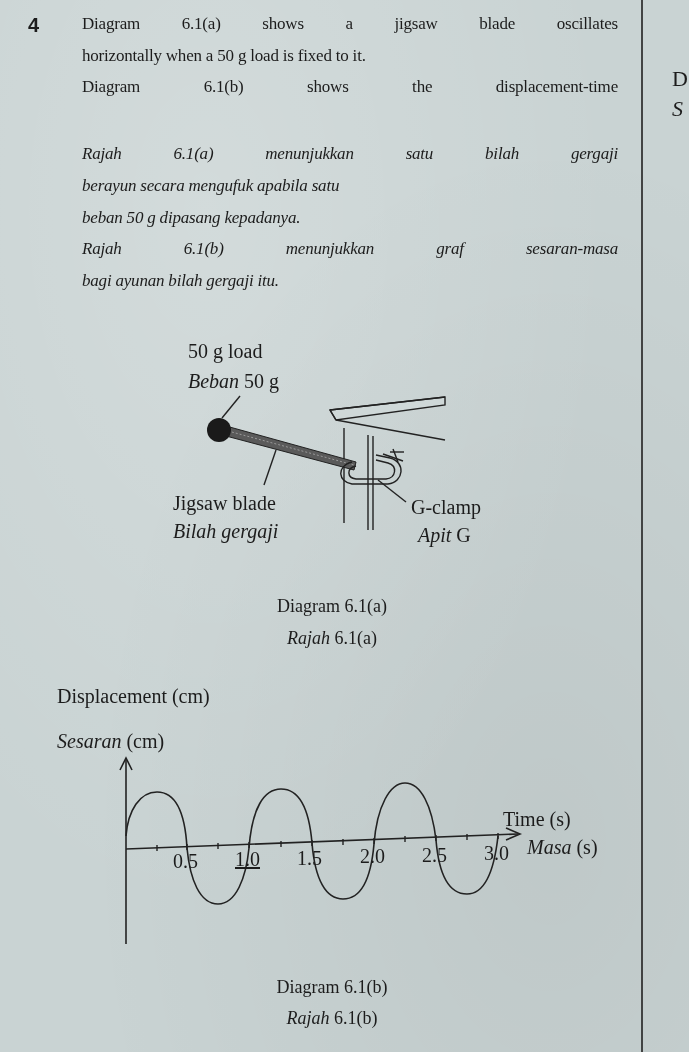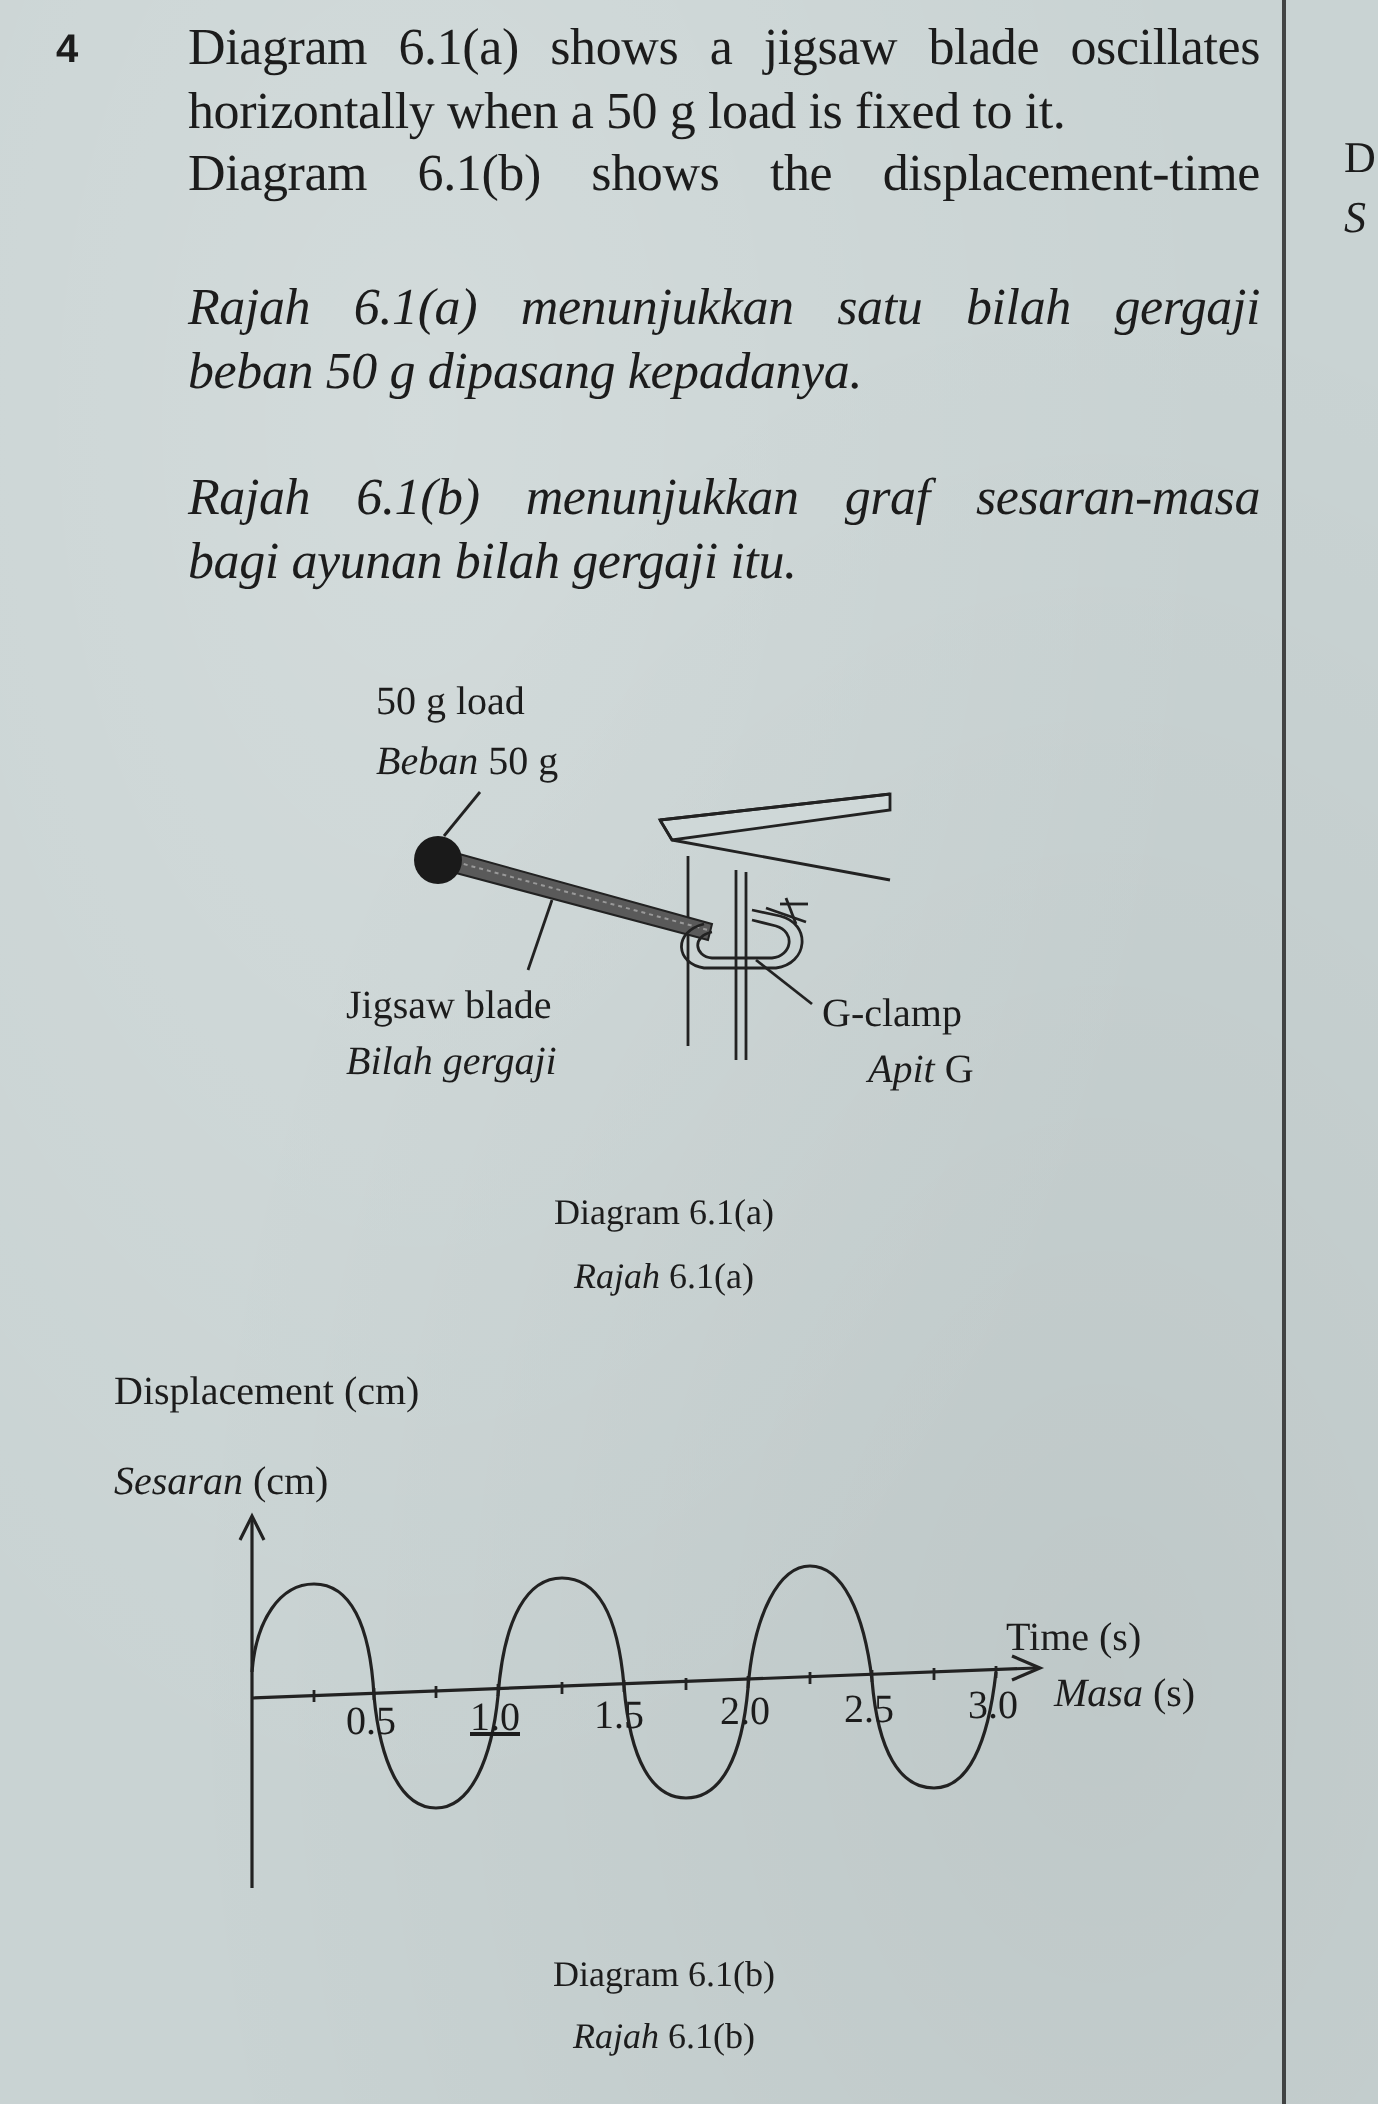--- a/index.html
+++ b/index.html
@@ -19,23 +19,23 @@
     color: #1c1c1c;
   }
   .abs { position: absolute; }
   .qnum {
     left: 28px; top: 14px;
     font-family: "Liberation Sans", "DejaVu Sans", sans-serif;
     font-weight: bold;
     font-size: 20px;
   }
   .para {
-    left: 94px;
+    left: 82px;
     width: 536px;
-    font-size: 26px;
+    font-size: 17px;
     line-height: 32px;
     letter-spacing: -0.2px;
   }
   .line { display: block; white-space: nowrap; }
   .just { text-align: justify; text-align-last: justify; }
   .it { font-style: italic; }
   .margin-rule {
     left: 641px; top: 0;
     width: 2px; height: 1052px;
     background: #2a2a2a;
@@ -58,20 +58,21 @@
   <span class="line just">Diagram 6.1(a) shows a jigsaw blade oscillates</span>
   <span class="line">horizontally when a 50 g load is fixed to it.</span>
 </div>
 
 <div class="abs para" style="top:71px;">
   <span class="line just">Diagram 6.1(b) shows the displacement-time</span>
 </div>
 
 <div class="abs para it" style="top:138px;">
   <span class="line just">Rajah 6.1(a) menunjukkan satu bilah gergaji</span>
+  <span class="line">berayun secara mengufuk apabila satu</span>
   <span class="line">beban 50 g dipasang kepadanya.</span>
 </div>
 
 <div class="abs para it" style="top:233px;">
   <span class="line just">Rajah 6.1(b) menunjukkan graf sesaran-masa</span>
   <span class="line">bagi ayunan bilah gergaji itu.</span>
 </div>
 
 <div class="abs margin-rule"></div>
 <div class="abs side-letter" style="top:66px;">D</div>
@@ -114,21 +115,21 @@
   </g>
 
   <line x1="276" y1="450" x2="264" y2="485" stroke="#222" stroke-width="1.4"></line>
 
   <line x1="378" y1="480" x2="406" y2="502" stroke="#222" stroke-width="1.4"></line>
 </svg>
 
 <div class="abs label" style="left:173px; top:490px;">Jigsaw blade</div>
 <div class="abs label it" style="left:173px; top:518px;">Bilah gergaji</div>
 <div class="abs label" style="left:411px; top:494px;">G-clamp</div>
-<div class="abs label" style="left:434px; top:522px;">
+<div class="abs label" style="left:418px; top:522px;">
   <span class="it">Apit</span>
   <span>G</span>
 </div>
 
 <div class="abs caption" style="left:232px; top:590px; width:200px;">Diagram 6.1(a)</div>
 <div class="abs caption" style="left:232px; top:622px; width:200px;">
   <span class="it">Rajah</span>
   <span>6.1(a)</span>
 </div>
 

